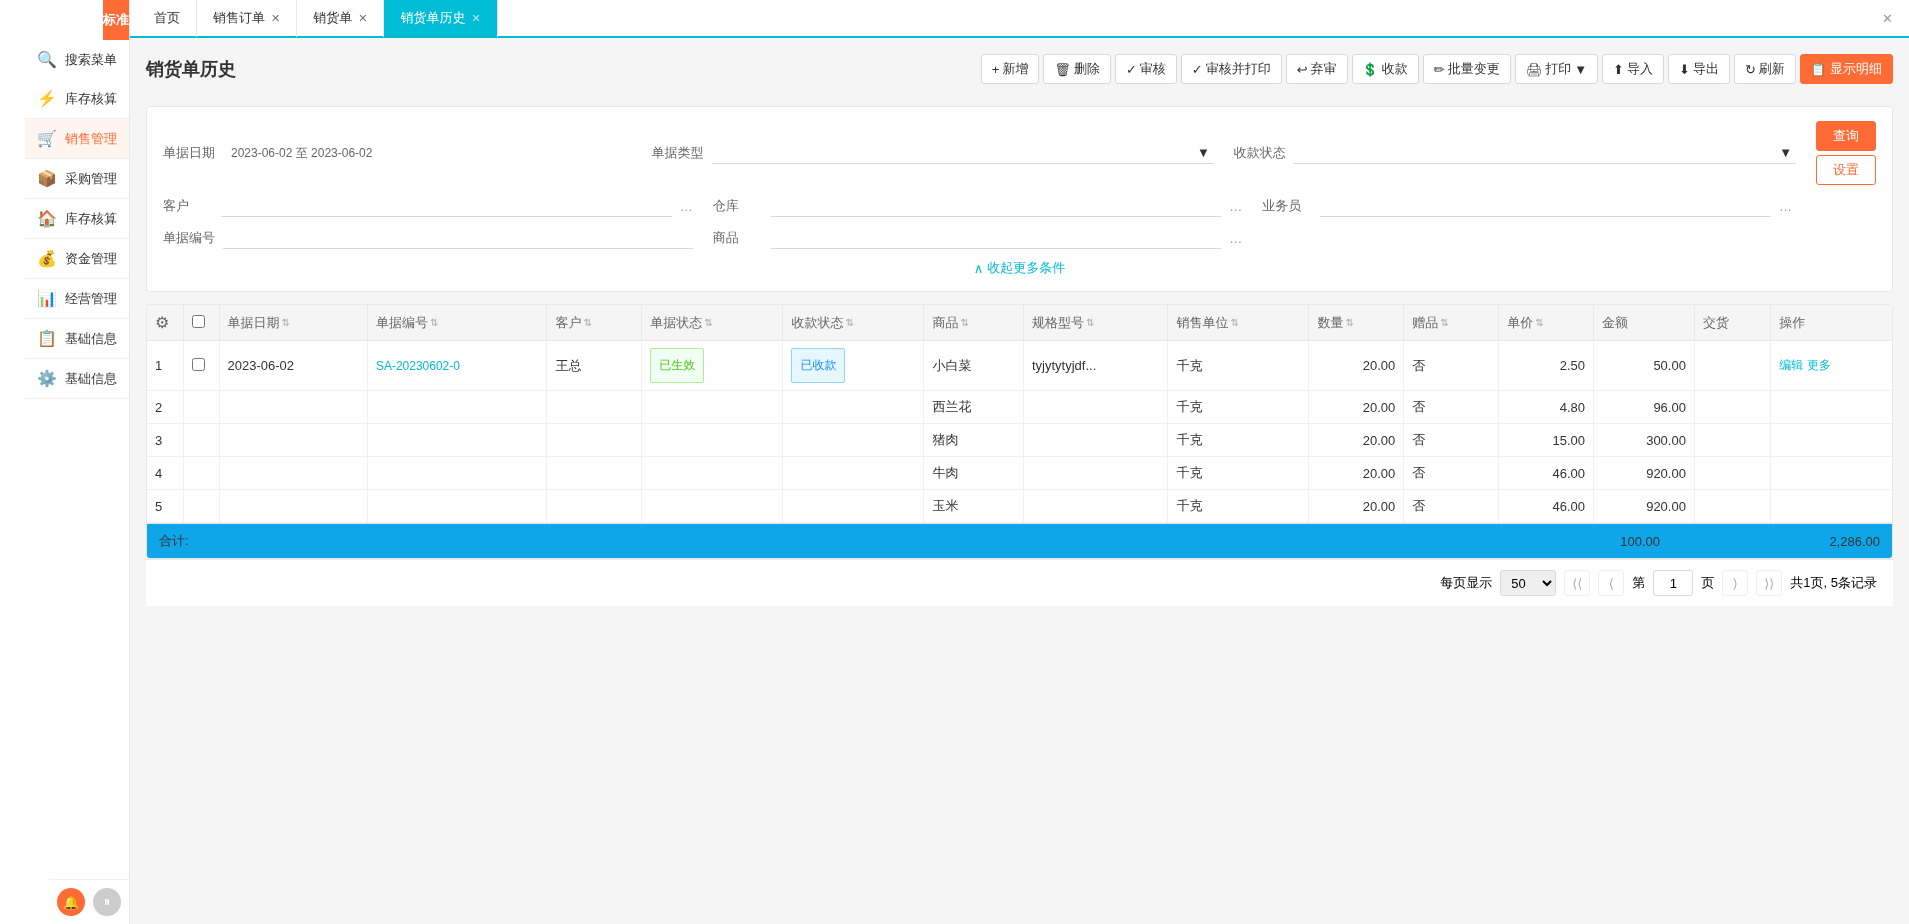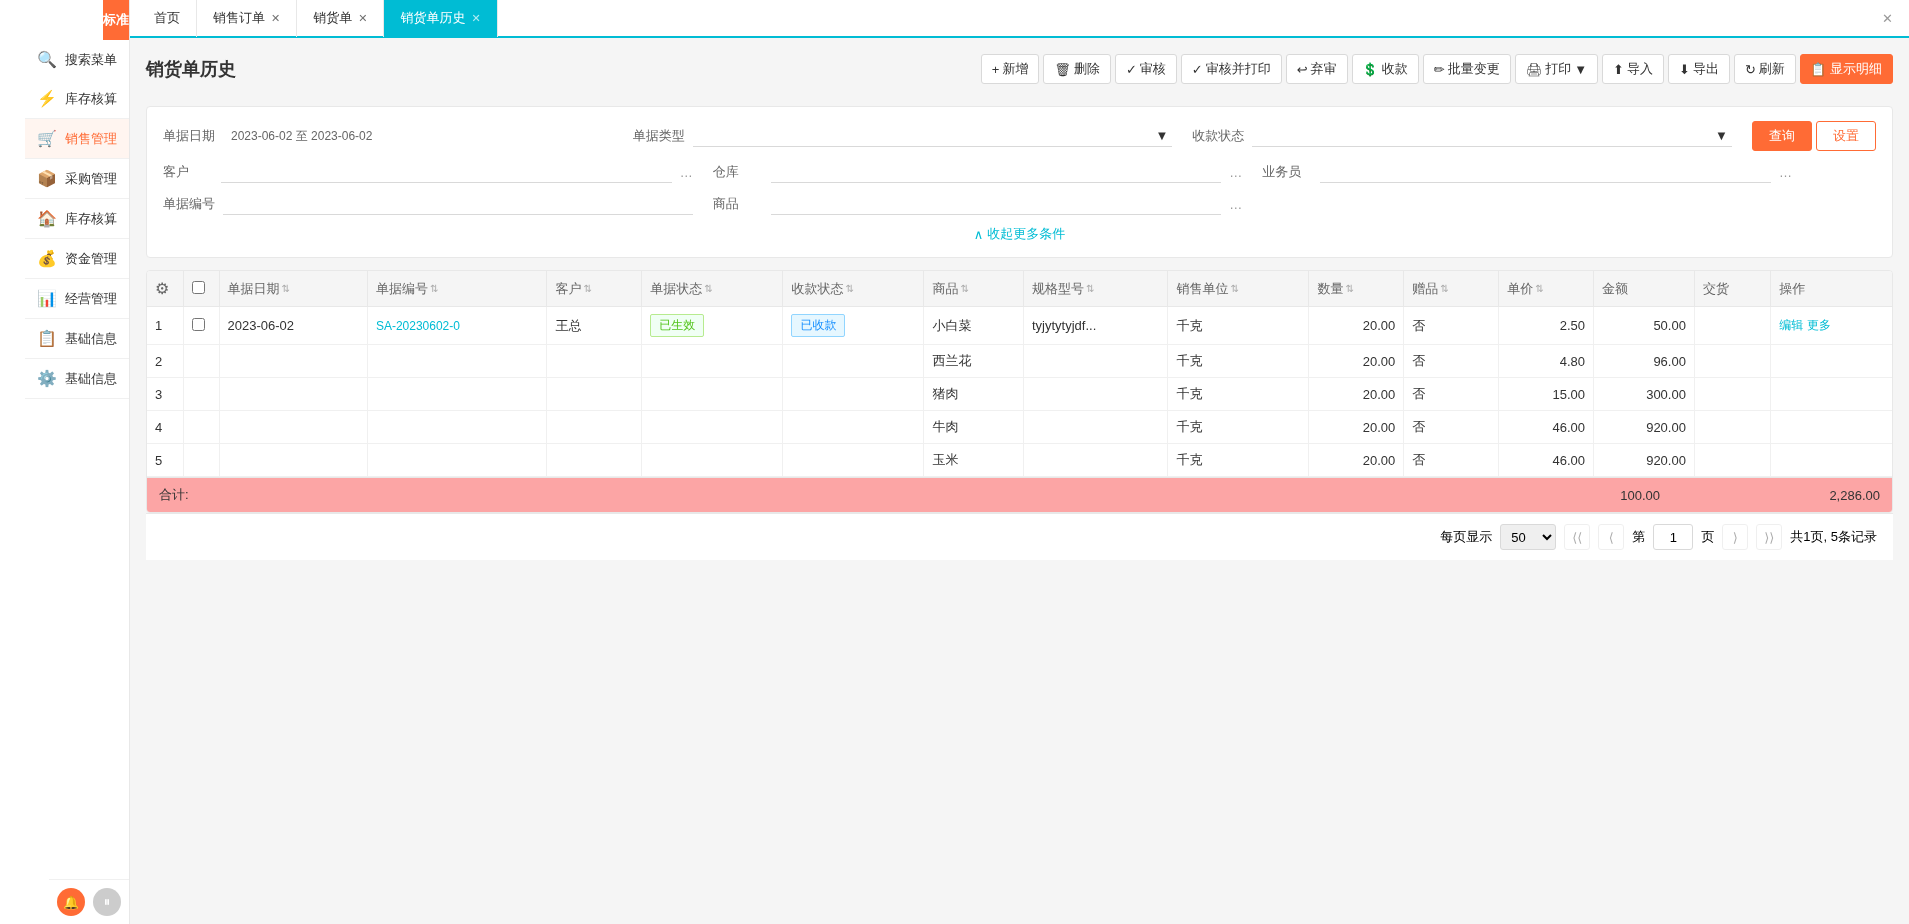--- a/index.html
+++ b/index.html
@@ -243,37 +243,37 @@
       display: flex;
       align-items: center;
       gap: 2px;
       cursor: pointer;
     }
     .sort-icon { color: #aaa; font-size: 10px; }
 
     
     .badge {
       display: inline-block;
-      padding: 2px 8px;
+      padding: 8px 8px;
       border-radius: 2px;
       font-size: 12px;
     }
     .badge-green { background: #f0fff4; color: #52c41a; border: 1px solid #b7eb8f; }
     .badge-blue { background: #e6f7ff; color: #1890ff; border: 1px solid #91d5ff; }
 
     
     .th-gear {
       cursor: pointer;
       color: #666;
       font-size: 16px;
     }
 
     
     .table-footer {
-      background: #fca5a5;
+      background: #0ea5e9;
       padding: 8px 12px;
       display: flex;
       align-items: center;
       border-top: 1px solid #e8e8e8;
       color: #333;
       font-size: 13px;
       gap: 20px;
     }
 
     
@@ -502,21 +502,21 @@
             <span>▼</span>
           </div>
         </div>
         <div class="filter-item" style="flex:1.2;">
           <span class="filter-label">收款状态</span>
           <div class="filter-select">
             <span></span>
             <span>▼</span>
           </div>
         </div>
-        <div style="display:flex; flex-direction:row; gap:4px;">
+        <div style="display:flex; flex-direction:column; gap:4px;">
           <button class="toolbar-btn primary" style="min-width:60px; justify-content:center;">
             <span>查询</span>
           </button>
           <button class="toolbar-btn" style="min-width:60px; justify-content:center; border:1px solid #ff6b35; color:#ff6b35;">
             <span>设置</span>
           </button>
         </div>
       </div>
 
       <div class="filter-row">

